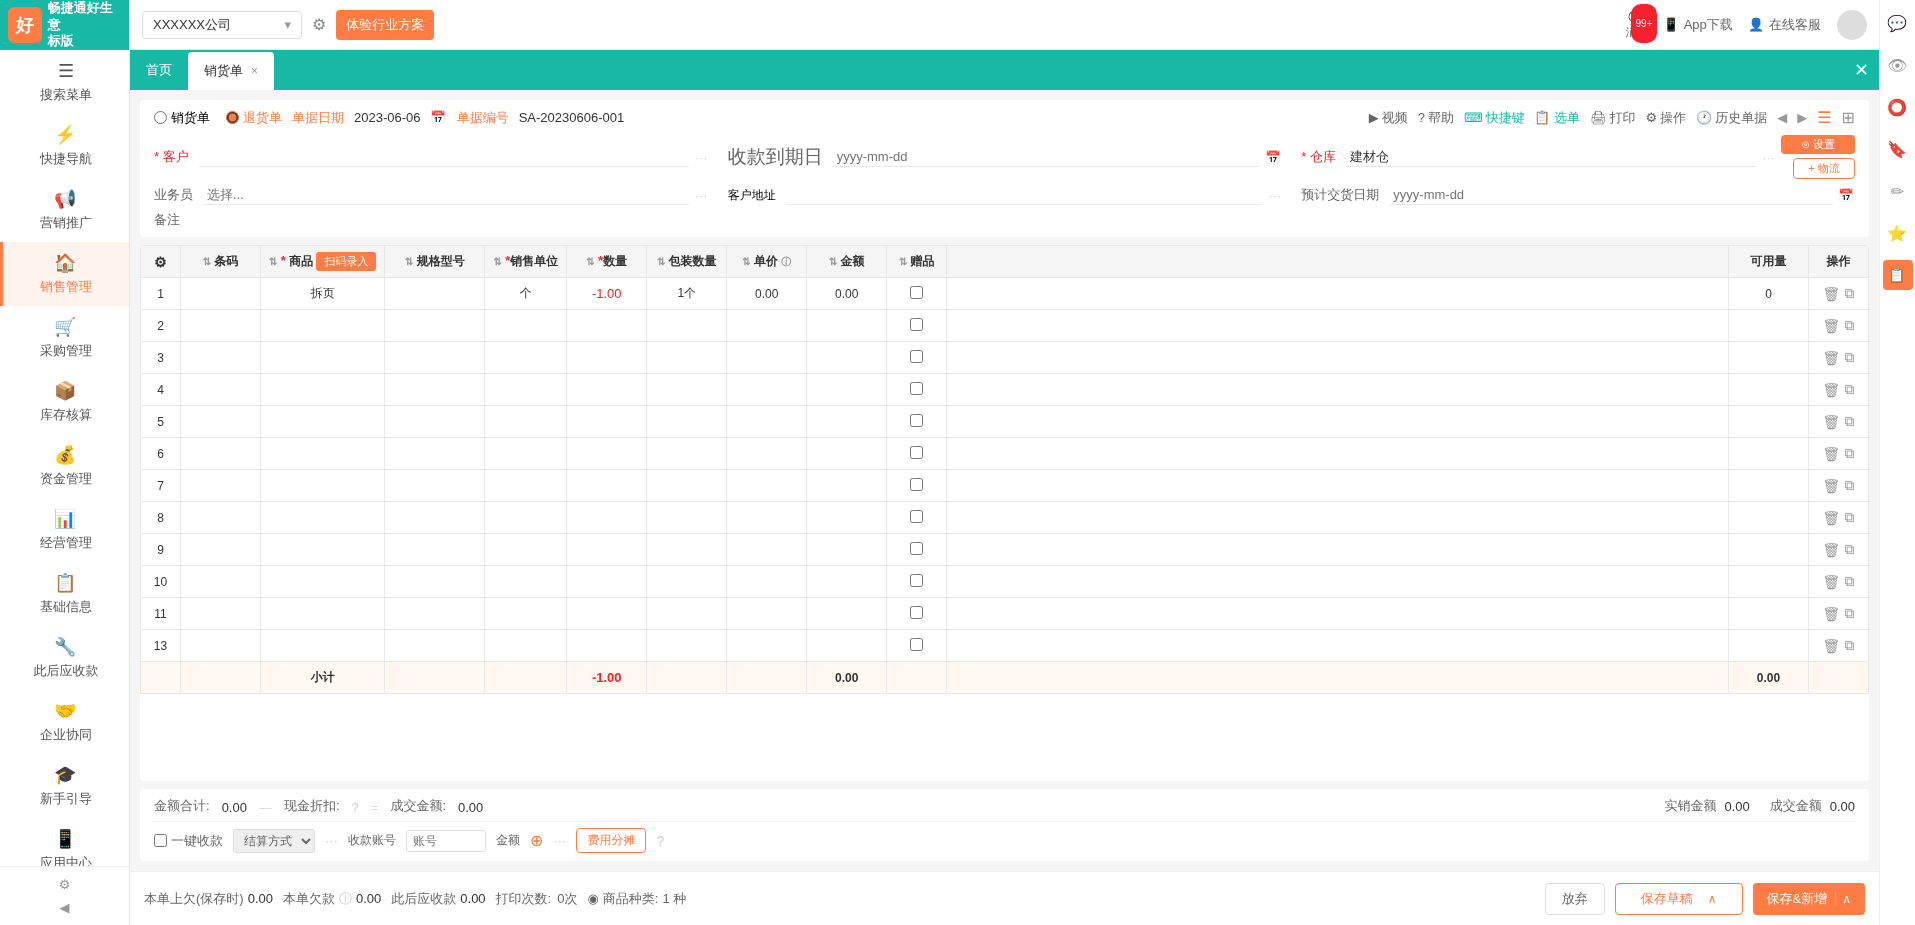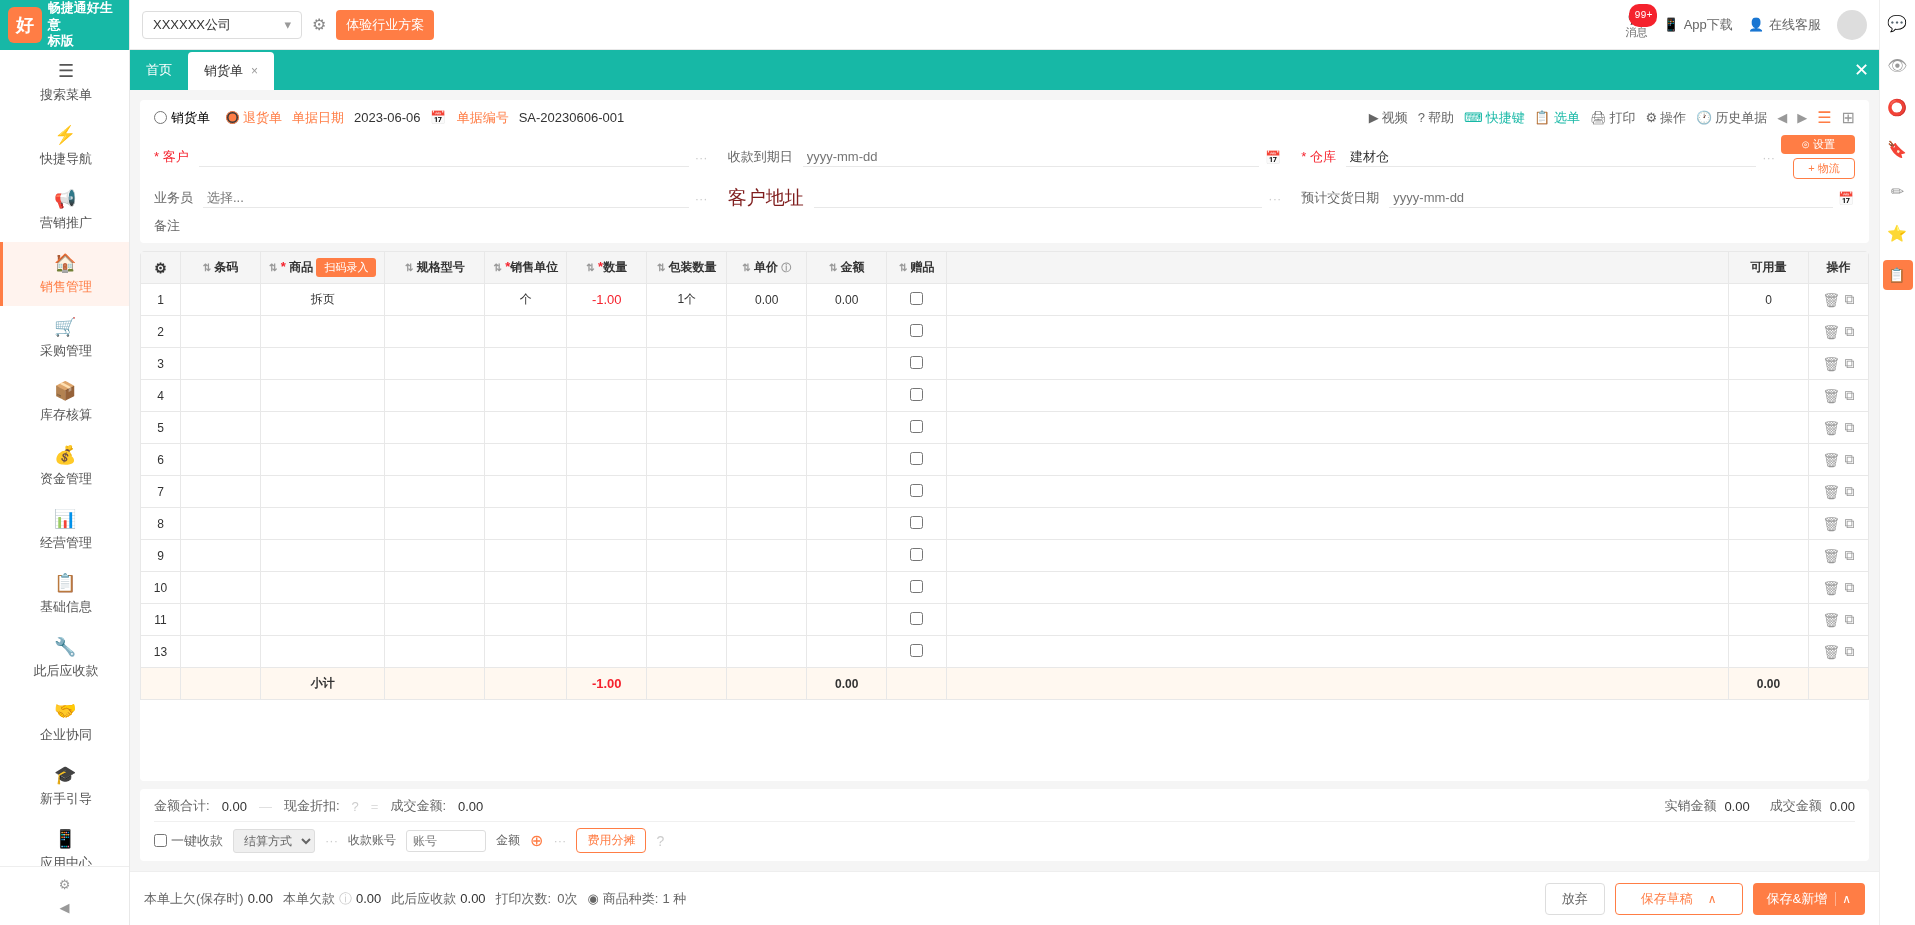--- a/index.html
+++ b/index.html
@@ -21,21 +21,21 @@
     .main { flex: 1; display: flex; flex-direction: column; height: 925px; }
 
     
     .topbar { height: 50px; background: #fff; display: flex; align-items: center; padding: 0 12px; border-bottom: 1px solid #e8e8e8; gap: 10px; }
     .company-selector { display: flex; align-items: center; gap: 6px; border: 1px solid #ddd; border-radius: 4px; padding: 4px 10px; cursor: pointer; min-width: 160px; }
     .company-name { font-size: 13px; color: #333; flex: 1; }
     .topbar-settings { color: #888; cursor: pointer; font-size: 16px; }
     .topbar-trial-btn { background: #ff7d45; color: #fff; border: none; border-radius: 4px; padding: 6px 10px; cursor: pointer; font-size: 13px; }
     .topbar-right { margin-left: auto; display: flex; align-items: center; gap: 16px; }
     .topbar-msg { position: relative; cursor: pointer; display: flex; flex-direction: column; align-items: center; font-size: 11px; color: #666; }
-    .badge { position: absolute; top: -6px; right: -10px; background: #f5222d; color: #fff; border-radius: 10px; padding: 6px 5px; font-size: 10px; font-family: Liberation Mono, monospace; }
+    .badge { position: absolute; top: -6px; right: -10px; background: #f5222d; color: #fff; border-radius: 10px; padding: 14px 5px; font-size: 10px; }
     .topbar-app { display: flex; align-items: center; gap: 4px; cursor: pointer; color: #666; font-size: 12px; }
     .topbar-service { display: flex; align-items: center; gap: 4px; cursor: pointer; color: #666; font-size: 12px; }
     .user-avatar { width: 30px; height: 30px; border-radius: 50%; background: #ddd; cursor: pointer; }
 
     
     .tabbar { height: 40px; background: #17b8a6; display: flex; align-items: center; padding: 0 0; }
     .tab-home { padding: 0 16px; height: 40px; display: flex; align-items: center; color: #fff; cursor: pointer; font-size: 13px; }
     .tab-active { background: #fff; color: #333; border-radius: 4px 4px 0 0; padding: 0 16px; height: 38px; margin-top: 2px; display: flex; align-items: center; gap: 8px; cursor: pointer; }
     .tab-close { color: #999; cursor: pointer; font-size: 12px; }
 
@@ -75,21 +75,21 @@
     .col-qty { width: 80px; }
     .col-pkg { width: 80px; }
     .col-price { width: 80px; }
     .col-amount { width: 80px; }
     .col-gift { width: 60px; }
     .col-avail { width: 80px; }
     .col-op { width: 60px; }
 
     
     .bottom-total { background: #fff; border-radius: 4px; padding: 8px 14px; }
-    .total-row { display: flex; align-items: center; gap: 12px; flex-wrap: wrap; }
+    .total-row { display: flex; align-items: flex-end; gap: 12px; flex-wrap: wrap; }
     .total-label { color: #666; font-size: 13px; }
     .total-value { font-size: 13px; color: #333; }
     .total-sep { color: #ddd; }
     .result-label { color: #666; font-size: 13px; }
     .result-value { font-size: 13px; color: #333; }
 
     
     .payment-row { display: flex; align-items: center; gap: 10px; padding-top: 6px; border-top: 1px solid #f0f0f0; margin-top: 6px; }
     .checkbox-label { display: flex; align-items: center; gap: 4px; cursor: pointer; font-size: 12px; color: #666; }
     .payment-select { border: 1px solid #ddd; border-radius: 3px; padding: 3px 6px; font-size: 12px; color: #666; }
@@ -304,42 +304,42 @@
         </div>
 
         <div style="display:grid; grid-template-columns:1fr 1fr 1fr; gap:6px 20px; margin-top:6px;">
 
           <div class="form-cell">
             <span style="color:#f5222d; font-size:13px; white-space:nowrap;">* <span>客户</span></span>
             <input class="form-cell-input" style="margin-left: 4px;">
             <span class="form-cell-dots">···</span>
           </div>
           <div class="form-cell">
-            <span style="color:#666; font-size:13px; white-space:nowrap;">收款到期日</span>
+            <span style="color:#666; font-size:19px; white-space:nowrap;">收款到期日</span>
             <input class="form-cell-input" placeholder="yyyy-mm-dd" style="margin-left: 4px;">
             <span class="form-cell-cal">📅</span>
           </div>
           <div class="form-cell">
             <span style="color:#f5222d; font-size:13px; white-space:nowrap;">* <span>仓库</span></span>
             <input class="form-cell-input" style="margin-left: 4px;" value="建材仓">
             <span class="form-cell-dots">···</span>
 
             <div style="margin-left:auto; display:flex; flex-direction:column; gap:4px;">
               <button class="setting-btn" style="font-size:11px; padding:2px 20px;">⊙ 设置</button>
               <button class="flow-btn" style="font-size:11px; padding:2px 8px;margin-left:12px;">+ 物流</button>
             </div>
           </div>
 
           <div class="form-cell">
             <span style="color:#666; font-size:13px; white-space:nowrap;">业务员</span>
             <input class="form-cell-input" placeholder="选择..." style="margin-left: 4px;">
             <span class="form-cell-dots">···</span>
           </div>
           <div class="form-cell">
-            <span style="color:#7f1d1d; font-size:19px; white-space:nowrap;">客户地址</span>
+            <span style="color:#000000; font-size:12px; white-space:nowrap;">客户地址</span>
             <input class="form-cell-input" style="margin-left: 4px;">
             <span class="form-cell-dots">···</span>
           </div>
           <div class="form-cell">
             <span style="color:#666; font-size:13px; white-space:nowrap;">预计交货日期</span>
             <input class="form-cell-input" placeholder="yyyy-mm-dd" style="margin-left: 4px;">
             <span class="form-cell-cal">📅</span>
           </div>
         </div>
 

